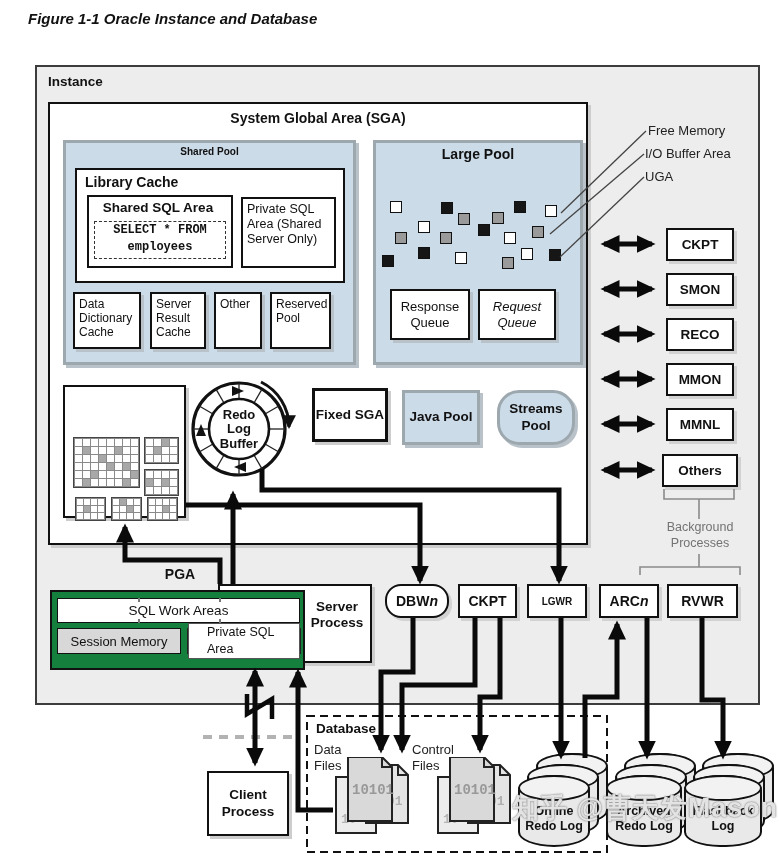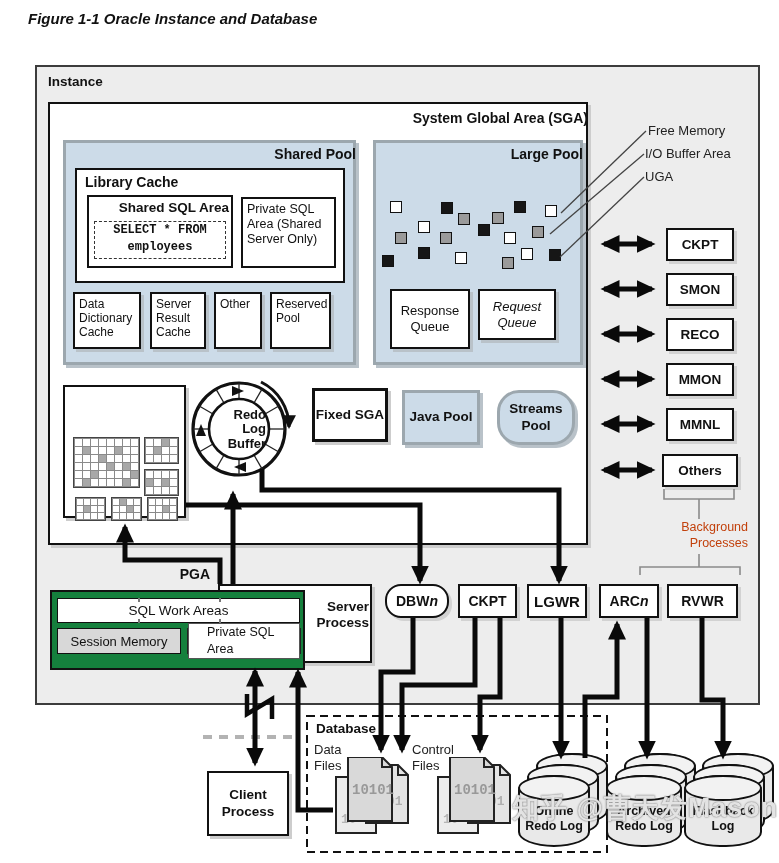--- a/index.html
+++ b/index.html
@@ -3,21 +3,21 @@
 <meta charset="utf-8">
 <style>
   html,body{margin:0;padding:0;background:#fff;}
   #canvas{position:relative;width:779px;height:863px;background:#fff;
           font-family:"Liberation Sans",sans-serif;color:#111;overflow:hidden;}
   .abs{position:absolute;}
   .box{position:absolute;background:#fff;border:2px solid #111;box-sizing:border-box;}
   .shadow{box-shadow:3px 3px 0 #cdcdcd;}
   .bshadow{box-shadow:3px 3px 0 #b9c2c9;}
   .pool{position:absolute;background:var(--pool-fill,#ccdbe8);border:3px solid var(--pool-border,#9ca7ae);box-sizing:border-box;}
-  .ttl{font-weight:bold;text-align:right;}
+  .ttl{font-weight:bold;text-align:center;}
   .ctr{display:flex;align-items:center;justify-content:center;text-align:center;}
   .smalltxt{font-size:12px;line-height:1.18;padding:3px 2px 0 4px;}
   .figtitle{left:28px;top:10px;font-size:15px;font-weight:bold;font-style:italic;}
   .instance{left:35px;top:65px;width:725px;height:640px;background:var(--instance-fill,#ededed);border:2px solid #3c3c3c;box-sizing:border-box;}
   .inst-label{left:48px;top:74px;font-size:13.5px;font-weight:bold;}
   .sga{left:48px;top:102px;width:540px;height:443px;border-width:2.5px;}
   .sga-title{left:48px;top:110px;width:540px;font-size:14px;}
   .pbox{position:absolute;background:#fff;border:2.5px solid #111;box-sizing:border-box;
         display:flex;align-items:center;justify-content:center;font-weight:bold;font-size:13.5px;
         box-shadow:3px 3px 0 #d2d2d2;}
@@ -59,21 +59,21 @@
 
   <div class="abs figtitle">Figure 1-1 Oracle Instance and Database</div>
 
   <div class="abs instance"></div>
   <div class="abs inst-label">Instance</div>
 
   <div class="box shadow sga"></div>
   <div class="abs sga-title ttl">System Global Area (SGA)</div>
 
   <div class="pool bshadow" style="left:63px;top:140px;width:293px;height:225px;"></div>
-  <div class="abs ttl" style="left:63px;top:146px;width:293px;font-size:14px;">Shared Pool</div>
+  <div class="abs ttl" style="left:63px;top:146px;width:293px;font-size:10px;">Shared Pool</div>
 
   <div class="box" style="left:75px;top:168px;width:270px;height:115px;"></div>
   <div class="abs" style="left:85px;top:174px;font-size:14px;font-weight:bold;">Library Cache</div>
 
   <div class="box" style="left:87px;top:195px;width:146px;height:73px;border-width:2.5px;"></div>
   <div class="abs ttl" style="left:87px;top:200px;width:142px;font-size:13.5px;">Shared SQL Area</div>
   <div class="abs mono" style="left:94px;top:221px;width:132px;height:38px;border:1.5px dashed #333;font-size:12px;font-weight:bold;text-align:center;line-height:1.45;box-sizing:border-box;">
     <div>SELECT * FROM</div>
     <div>employees</div>
   </div>
@@ -100,34 +100,34 @@
       <div class="lpsq black" style="left: 105px; top: 84px;"></div>
       <div class="lpsq gray" style="left: 119px; top: 72px;"></div>
       <div class="lpsq black" style="left: 141px; top: 61px;"></div>
       <div class="lpsq white" style="left: 131px; top: 92px;"></div>
       <div class="lpsq white" style="left: 148px; top: 108px;"></div>
       <div class="lpsq gray" style="left: 129px; top: 117px;"></div>
       <div class="lpsq white" style="left: 172px; top: 65px;"></div>
       <div class="lpsq gray" style="left: 159px; top: 86px;"></div>
       <div class="lpsq black" style="left: 176px; top: 109px;"></div>
     </div>
-  <div class="box ctr bshadow" style="left:390px;top:289px;width:80px;height:60px;font-size:13px;line-height:1.2;">Response Queue</div>
+  <div class="box ctr bshadow" style="left:390px;top:289px;width:80px;height:51px;font-size:13px;line-height:1.2;">Response Queue</div>
   <div class="box ctr bshadow" style="left:478px;top:289px;width:78px;height:51px;font-size:13px;line-height:1.2;font-style:italic;">Request Queue</div>
 
   <div class="legend-item" style="left:648px;top:123px;">Free Memory</div>
   <div class="legend-item" style="left:645px;top:146px;">I/O Buffer Area</div>
   <div class="legend-item" style="left:645px;top:169px;">UGA</div>
 
   <div class="pbox" style="left:666px;top:228px;width:68px;height:33px;">CKPT</div>
   <div class="pbox" style="left:666px;top:273px;width:68px;height:33px;">SMON</div>
   <div class="pbox" style="left:666px;top:318px;width:68px;height:33px;">RECO</div>
   <div class="pbox" style="left:666px;top:363px;width:68px;height:33px;">MMON</div>
   <div class="pbox" style="left:666px;top:408px;width:68px;height:33px;">MMNL</div>
   <div class="pbox" style="left:662px;top:454px;width:76px;height:33px;">Others</div>
-  <div class="abs ttl" style="left:652px;top:520px;width:96px;font-weight:normal;font-size:12.5px;color:#c2410c;line-height:1.25;">Background Processes</div>
+  <div class="abs ttl" style="left:652px;top:520px;width:96px;font-weight:normal;font-size:12.5px;color:#737373;line-height:1.25;">Background Processes</div>
 
   <div class="box shadow" style="left:63px;top:385px;width:123px;height:133px;border-width:2.5px;">
     <div class="bgrid p8" style="left:8px;top:50px;width:65px;height:49px;">
       <div class="dot" style="left:9px;top:9px;box-shadow:16px 8px #a8a8a8,32px 0 #a8a8a8,8px 24px #a8a8a8,40px 16px #a8a8a8,0 32px #a8a8a8,48px 24px #a8a8a8,24px 16px #a8a8a8,40px 32px #a8a8a8;"></div>
     </div>
     <div class="bgrid p8" style="left:79px;top:50px;width:33px;height:25px;">
       <div class="dot" style="left:9px;top:9px;box-shadow:8px -8px #a8a8a8;"></div>
     </div>
     <div class="bgrid p8" style="left:79px;top:82px;width:33px;height:25px;">
       <div class="dot" style="left:1px;top:9px;box-shadow:16px 0 #a8a8a8;"></div>
@@ -194,21 +194,21 @@
   </div>
 
   <div class="pbox" style="left:385px;top:584px;width:64px;height:34px;font-size:14px;border-radius:16px;">
     <span>DBW</span>
       <i>n</i>
   </div>
   <div class="pbox" style="left:458px;top:584px;width:59px;height:34px;font-size:14px;">
     <span>CKPT</span>
       <i></i>
   </div>
-  <div class="pbox" style="left:527px;top:584px;width:60px;height:34px;font-size:15px;">
+  <div class="pbox" style="left:527px;top:584px;width:60px;height:34px;font-size:10px;">
     <span>LGWR</span>
       <i></i>
   </div>
   <div class="pbox" style="left:599px;top:584px;width:60px;height:34px;font-size:14px;">
     <span>ARC</span>
       <i>n</i>
   </div>
   <div class="pbox" style="left:667px;top:584px;width:71px;height:34px;font-size:14px;">
     <span>RVWR</span>
       <i></i>

